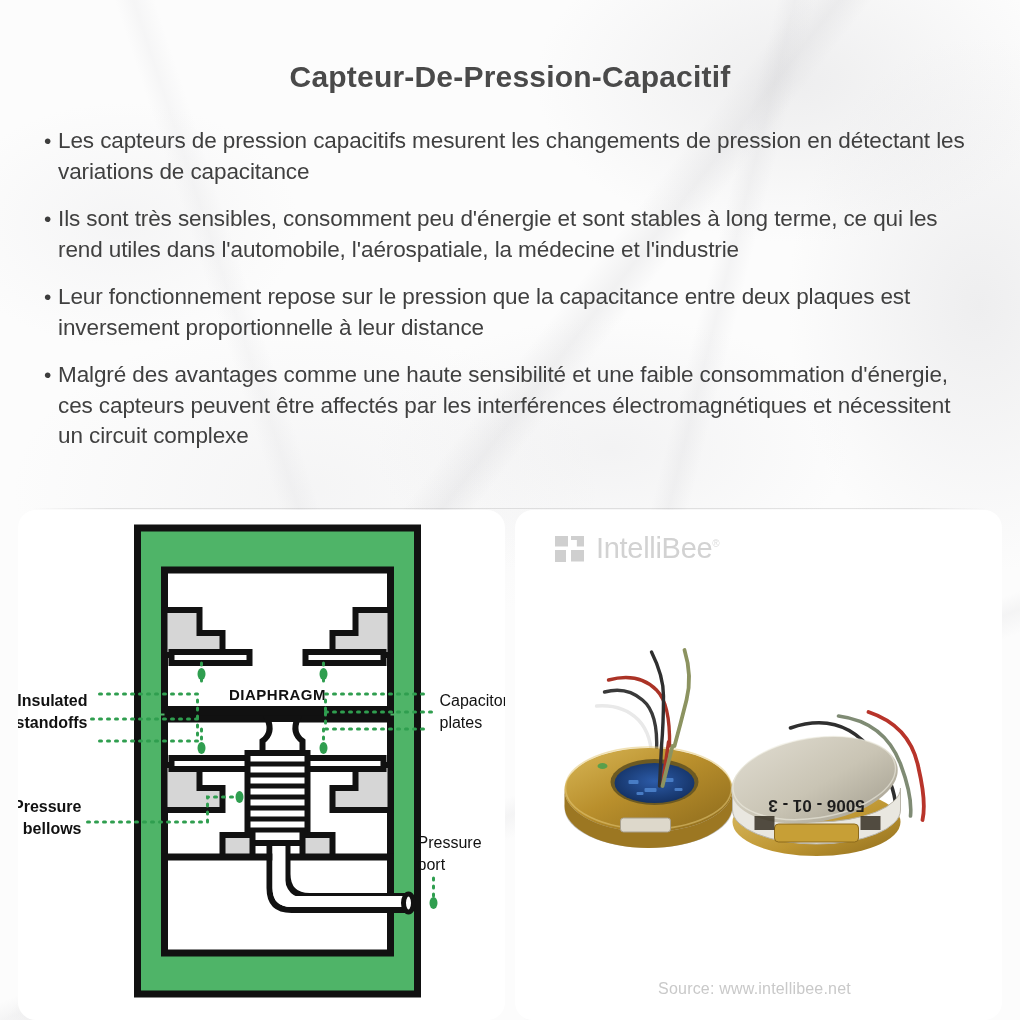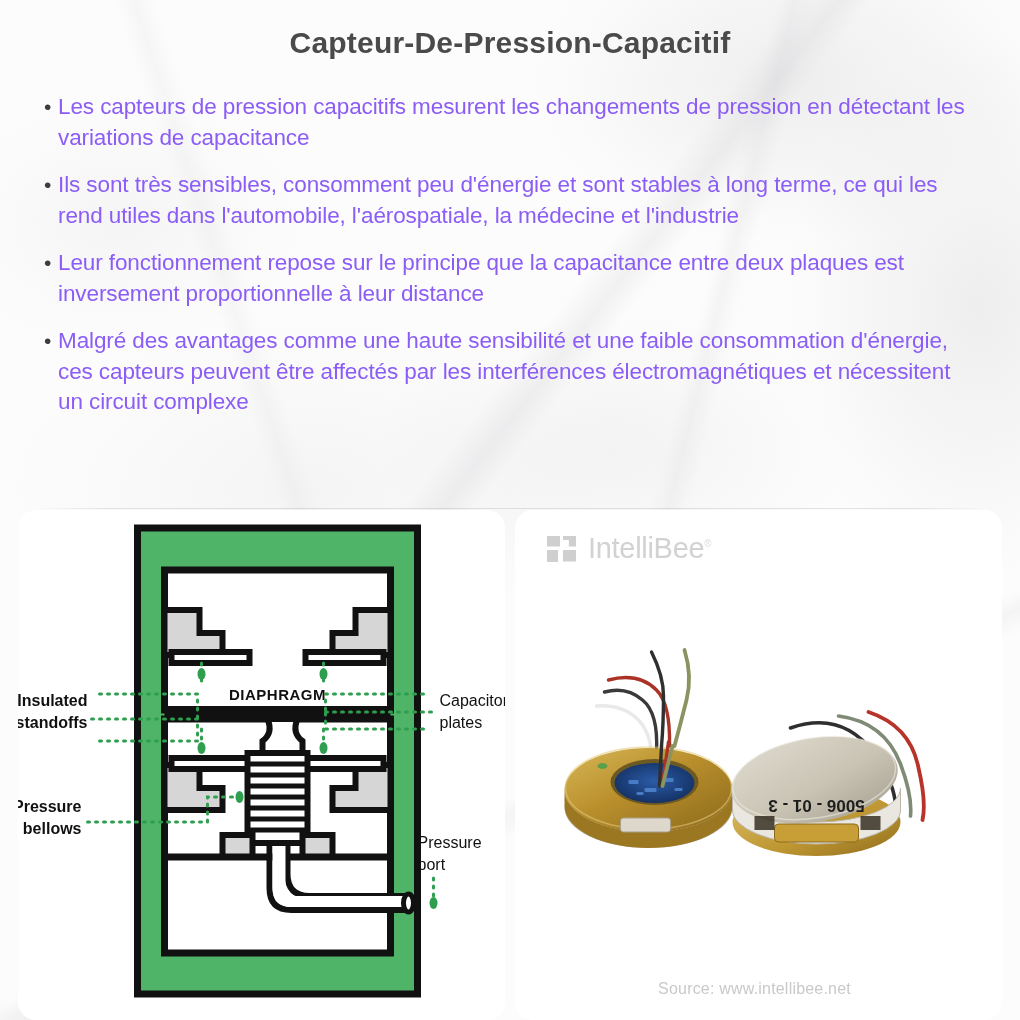--- a/index.html
+++ b/index.html
@@ -37,21 +37,21 @@
 
   .page { position: relative; z-index: 1; width: 1020px; height: 1020px; }
 
   
   .title {
     text-align: center;
     font-size: 30px;
     font-weight: 700;
     color: #4a4a4a;
     letter-spacing: 0.2px;
-    padding-top: 26px;
+    padding-top: 60px;
   }
 
   
   .bullets { margin: 32px 44px 0 44px; }
 
   .bullet {
     display: flex;
     align-items: flex-start;
     margin-bottom: 17px;
   }
@@ -60,21 +60,21 @@
     width: 14px;
     font-size: 21px;
     line-height: 30px;
     color: #3d3d3d;
     text-align: left;
   }
   .bullet-text {
     flex: 1 1 auto;
     font-size: 22.5px;
     line-height: 30.5px;
-    color: #8b5cf6;
+    color: #404040;
     letter-spacing: -0.1px;
   }
 
   
   .divider {
     position: absolute;
     left: 32px;
     right: 32px;
     top: 508px;
     height: 1px;
@@ -98,21 +98,21 @@
     overflow: hidden;
   }
 
   
   .diagram { position: absolute; inset: 0; }
   .diagram svg { display: block; width: 100%; height: 100%; }
 
   
   .logo-row {
     position: absolute;
-    left: 32px; top: 22px;
+    left: 40px; top: 22px;
     display: flex;
     align-items: center;
     gap: 11px;
   }
   .logo-mark {
     width: 30px; height: 26px;
     position: relative;
   }
   .logo-mark i { position: absolute; background: #cfcfcf; display: block; }
   .lm1 { left: 0;    top: 0;    width: 13px; height: 11px;
@@ -167,21 +167,21 @@
       <span class="bullet-text">Les capteurs de pression capacitifs mesurent les changements de pression en détectant les variations de capacitance</span>
     </div>
 
     <div class="bullet">
       <span class="bullet-dot">•</span>
       <span class="bullet-text">Ils sont très sensibles, consomment peu d'énergie et sont stables à long terme, ce qui les rend utiles dans l'automobile, l'aérospatiale, la médecine et l'industrie</span>
     </div>
 
     <div class="bullet">
       <span class="bullet-dot">•</span>
-      <span class="bullet-text">Leur fonctionnement repose sur le principe que la capacitance entre deux plaques est inversement proportionnelle à leur distance</span>
+      <span class="bullet-text">Leur fonctionnement repose sur le pression que la capacitance entre deux plaques est inversement proportionnelle à leur distance</span>
     </div>
 
     <div class="bullet">
       <span class="bullet-dot">•</span>
       <span class="bullet-text">Malgré des avantages comme une haute sensibilité et une faible consommation d'énergie, ces capteurs peuvent être affectés par les interférences électromagnétiques et nécessitent un circuit complexe</span>
     </div>
 
   </div>
 
   <div class="divider"></div>

